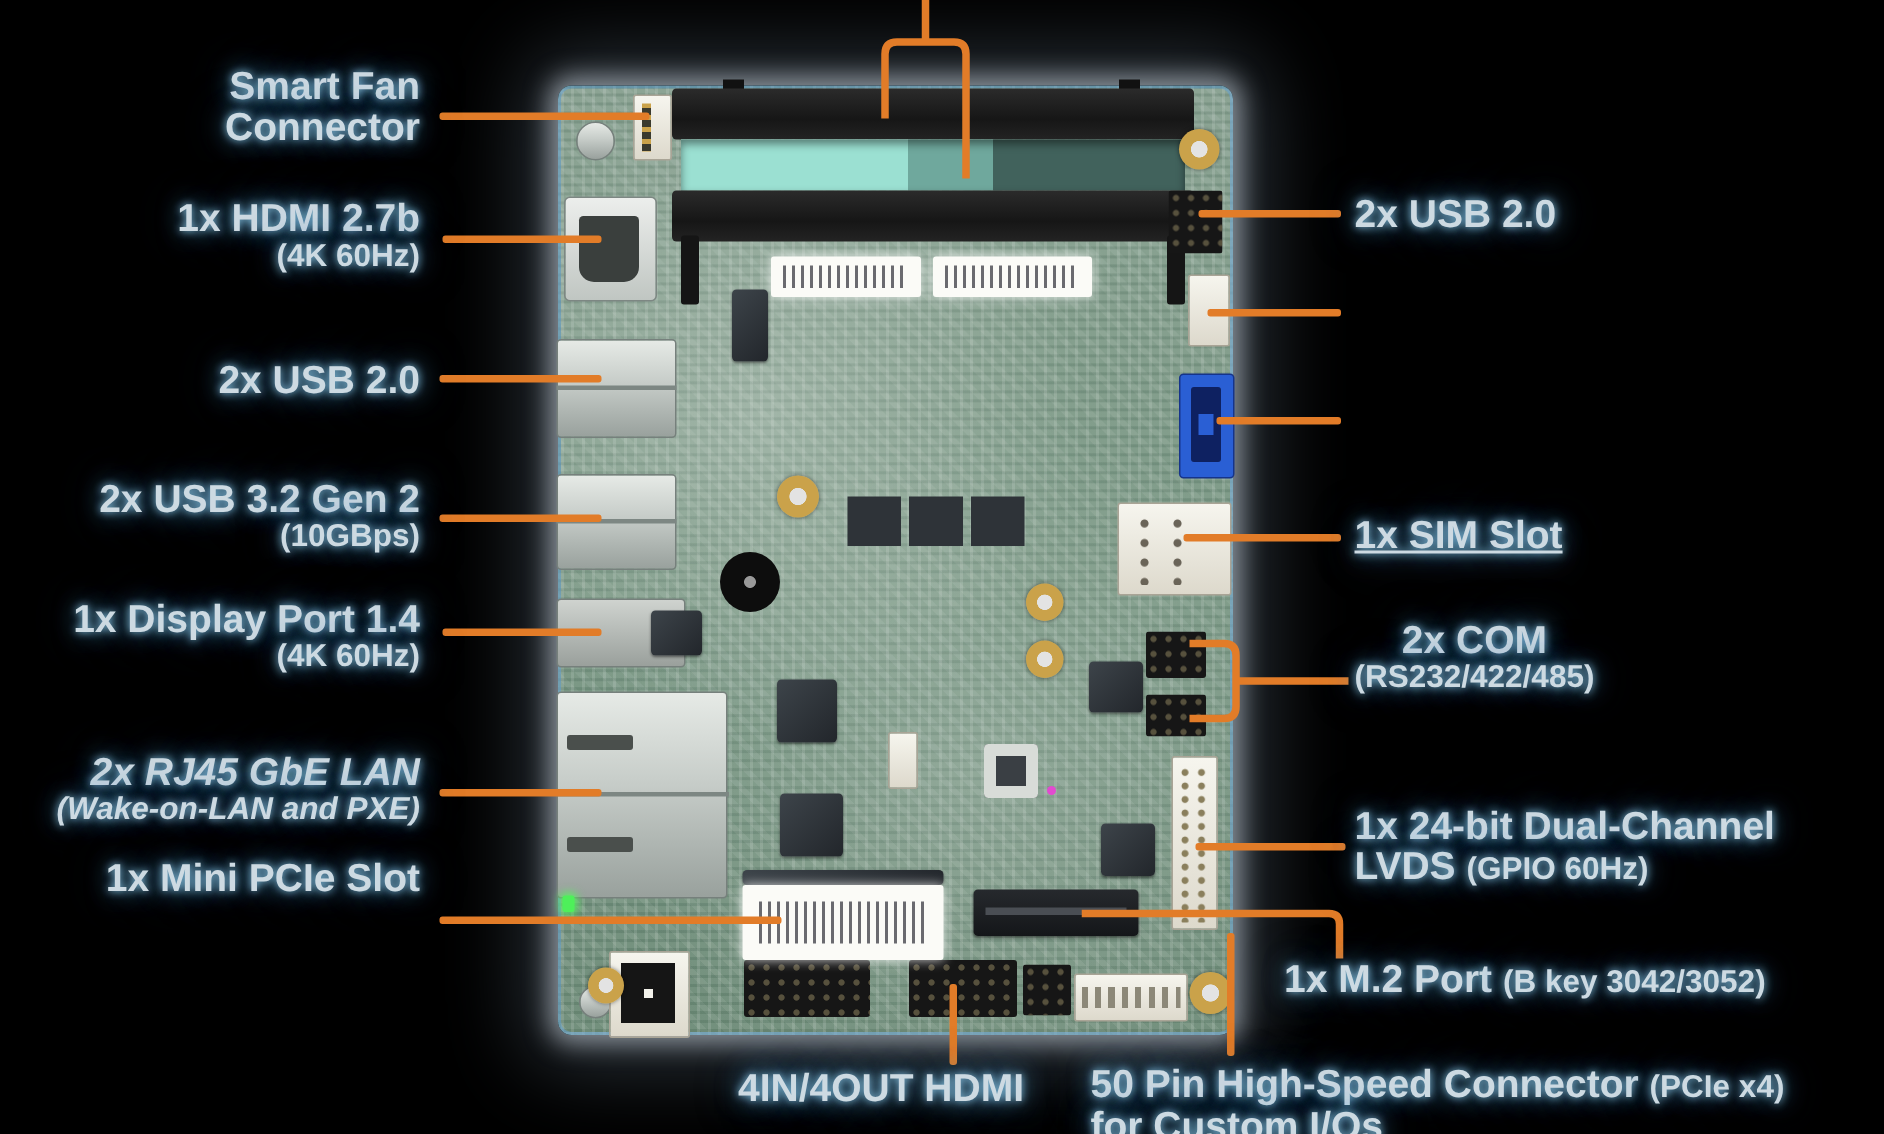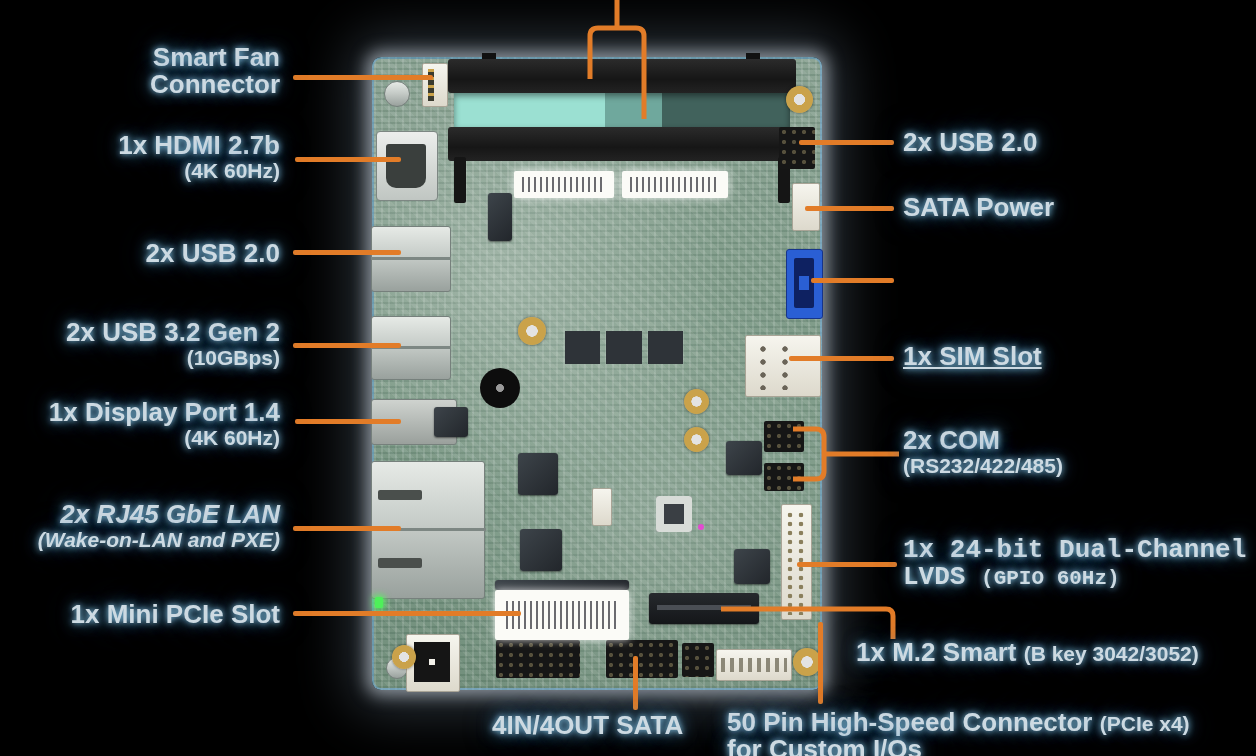--- a/index.html
+++ b/index.html
@@ -206,46 +206,43 @@
     <div class="sub">(10GBps)</div>
   </div>
   <div class="lbl col-r" style="right:976px;top:399px;">
     <div>1x Display Port 1.4</div>
     <div class="sub">(4K 60Hz)</div>
   </div>
   <div class="lbl col-r" style="right:976px;top:501px;font-style:italic;">
     <div>2x RJ45 GbE LAN</div>
     <div class="sub">(Wake-on-LAN and PXE)</div>
   </div>
-  <div class="lbl col-r" style="right:976px;top:601px;">
+  <div class="lbl col-r" style="right:976px;top:572px;">
     <div>1x Mini PCIe Slot</div>
   </div>
 
   <div class="lbl" style="left:903px;top:129px;">
     <div>2x USB 2.0</div>
   </div>
-  <div class="lbl" style="left:903px;top:194px;">
-    <div>SATA Power</div>
-  </div>
   <div class="lbl" style="left:903px;top:343px;text-decoration:underline;">
     <div>1x SIM Slot</div>
   </div>
-  <div class="lbl" style="left:903px;top:427px;">
+  <div class="lbl" style="left:903px;top:413px;text-align:center;">
     <div>2x COM</div>
     <div class="sub">(RS232/422/485)</div>
   </div>
-  <div class="lbl" style="left:903px;top:537px;font-family:Liberation Mono, monospace;">
+  <div class="lbl" style="left:903px;top:537px;">
     <div>1x 24-bit Dual-Channel</div>
     <div><span>LVDS</span> <span class="sub">(GPIO 60Hz)</span></div>
   </div>
   <div class="lbl" style="left:856px;top:639px;">
-    <span>1x M.2 Smart</span> <span class="sub">(B key 3042/3052)</span>
+    <span>1x M.2 Port</span> <span class="sub">(B key 3042/3052)</span>
   </div>
 
   <div class="lbl" style="left:492px;top:712px;">
-    <div>4IN/4OUT SATA</div>
+    <div>4IN/4OUT HDMI</div>
   </div>
   <div class="lbl" style="left:727px;top:709px;">
     <div><span>50 Pin High-Speed Connector</span> <span class="sub">(PCIe x4)</span></div>
     <div>for Custom I/Os</div>
   </div>
 
 </div>
 
 </body></html>

